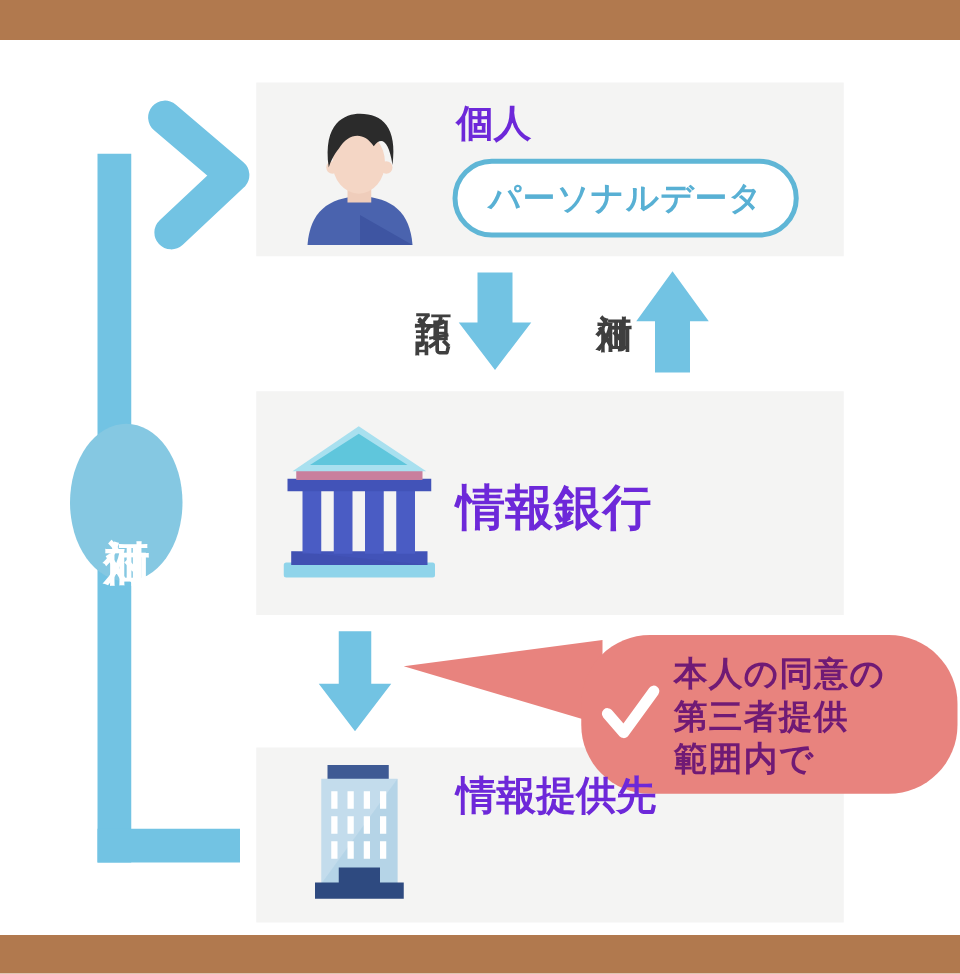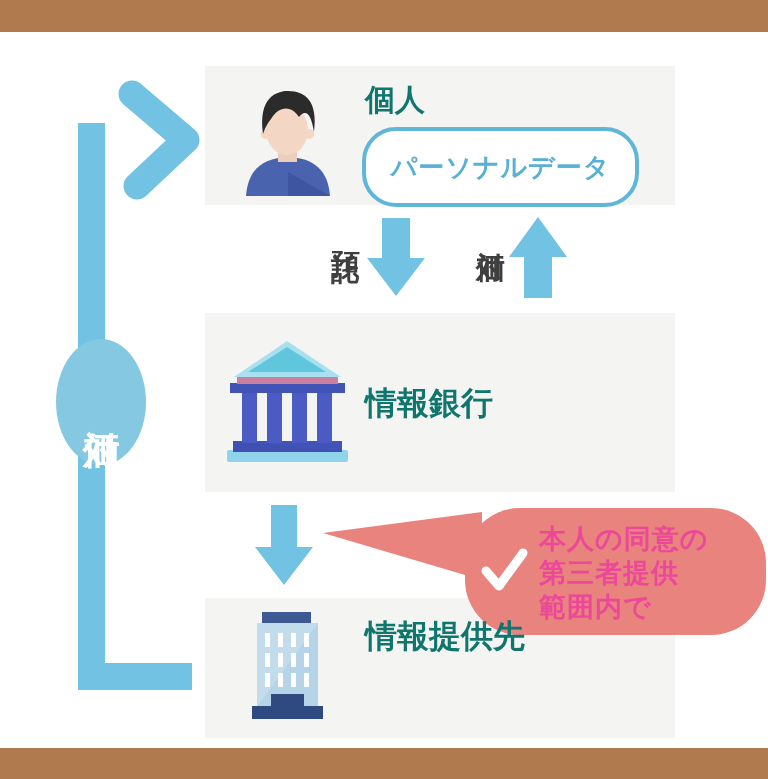--- a/index.html
+++ b/index.html
@@ -7,26 +7,26 @@
     position:relative;width:768px;height:779px;background:#ffffff;overflow:hidden;
     font-family:"Liberation Sans","DejaVu Sans",sans-serif;color:#3f3f3f;
   }
   .frame-bar{position:absolute;left:0;width:768px;background:#b1794e;z-index:5;}
   .frame-top{top:0;height:32px;}
   .frame-bottom{top:748px;height:31px;}
   .card{position:absolute;left:205px;width:470px;background:#f4f4f3;z-index:1;}
   .card1{top:66px;height:139px;}
   .card2{top:313px;height:179px;}
   .card3{top:598px;height:140px;}
-  .title{position:absolute;z-index:4;font-weight:bold;color:#0f766e;line-height:1;}
+  .title{position:absolute;z-index:4;font-weight:bold;color:#6d28d9;line-height:1;}
   .t-individual{left:365px;top:85px;font-size:30px;}
-  .t-bank{left:365px;top:387px;font-size:32px;}
+  .t-bank{left:365px;top:387px;font-size:39px;}
   .t-recipient{left:365px;top:620px;font-size:32px;}
   .pill{
-    position:absolute;left:362px;top:127px;width:277px;height:80px;z-index:4;
+    position:absolute;left:362px;top:127px;width:277px;height:63px;z-index:4;
     background:#ffffff;border:4px solid #5fb6d6;border-radius:34px;
     display:flex;align-items:center;justify-content:center;box-sizing:border-box;
   }
   .pill span{color:#58b0d4;font-size:26px;font-weight:bold;letter-spacing:1px;}
   .v-label{
     position:absolute;z-index:4;writing-mode:vertical-rl;text-orientation:upright;
     font-size:29px;font-weight:600;color:#3f3f3f;letter-spacing:4px;line-height:1;
   }
   .v-deposit{left:331px;top:227px;}
   .v-comp{left:476px;top:227px;}
@@ -35,21 +35,21 @@
     writing-mode:vertical-rl;text-orientation:upright;color:#ffffff;
     font-size:37px;font-weight:bold;line-height:39px;letter-spacing:3px;text-align:center;
   }
   .svg-layer{position:absolute;left:0;top:0;z-index:2;}
   .bubble{
     position:absolute;left:465px;top:508px;width:301px;height:127px;z-index:3;
     background:#e8837e;border-radius:55px;
   }
   .bubble-tail{position:absolute;left:0;top:0;z-index:3;}
   .bubble-text{
-    position:absolute;left:539px;top:522px;z-index:4;color:#ec4899;
+    position:absolute;left:539px;top:522px;z-index:4;color:#701a75;
     font-size:27px;font-weight:bold;line-height:34px;letter-spacing:1px;
   }
   .bubble-check{position:absolute;left:478px;top:547px;z-index:4;}
 </style>
 </head>
 <body>
 
 <div class="canvas">
 
   <div class="frame-bar frame-top"></div>

